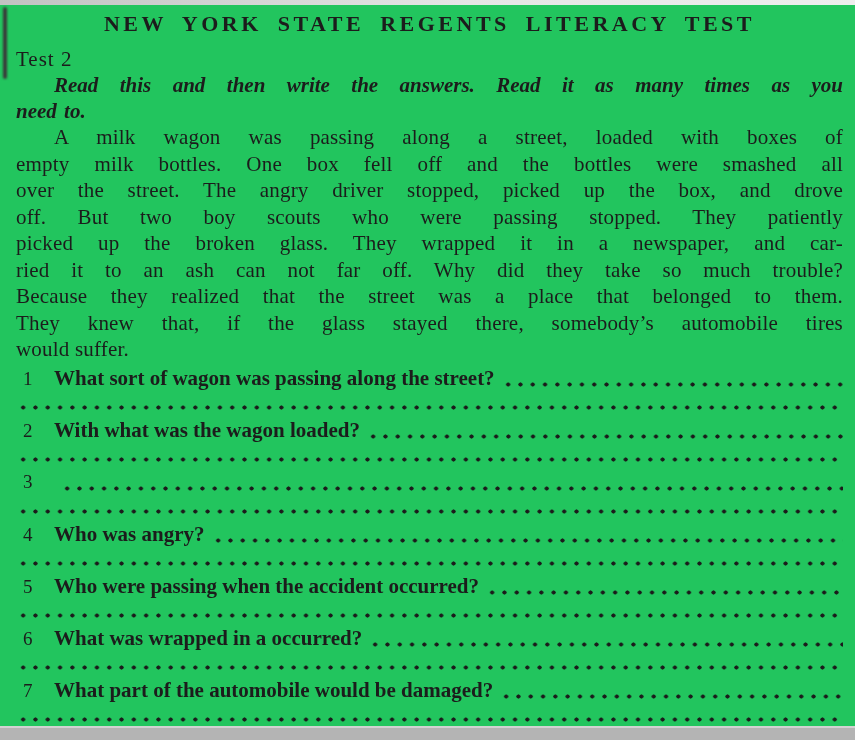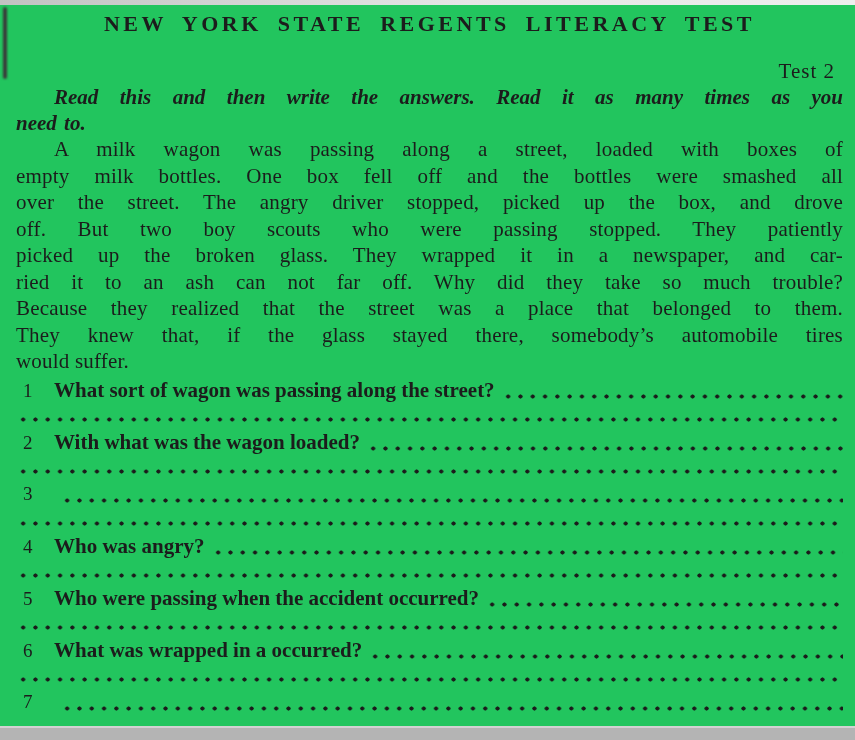--- a/index.html
+++ b/index.html
@@ -45,25 +45,24 @@
   .doc-title {
     margin: 2px 0 0 0;
     text-align: center;
     font-size: 22px;
     font-weight: bold;
     letter-spacing: 3.5px;
     word-spacing: 7px;
     white-space: nowrap;
   }
   .test-label {
-    text-align: right;
     font-size: 21px;
     letter-spacing: 1px;
     padding-right: 8px;
-    margin-top: 21px;
+    margin-top: 9px;
     line-height: 26px;
   }
 
   .instructions {
     font-size: 21px;
     font-weight: bold;
     font-style: italic;
     line-height: 26px;
     word-spacing: 2px;
   }
@@ -194,20 +193,21 @@
 
     <div class="q-row">
       <span class="q-num">6</span>
       <span class="q-text">What was wrapped in a occurred?</span>
       <span class="leader dots"></span>
     </div>
     <div class="dot-line dots"></div>
 
     <div class="q-row">
       <span class="q-num">7</span>
+      <span class="q-text">What part of the automobile would be damaged?</span>
       <span class="leader dots"></span>
     </div>
     <div class="dot-line dots"></div>
 
   </div>
 
   <div class="bottom-bar"></div>
 </div>
 
 </body></html>

